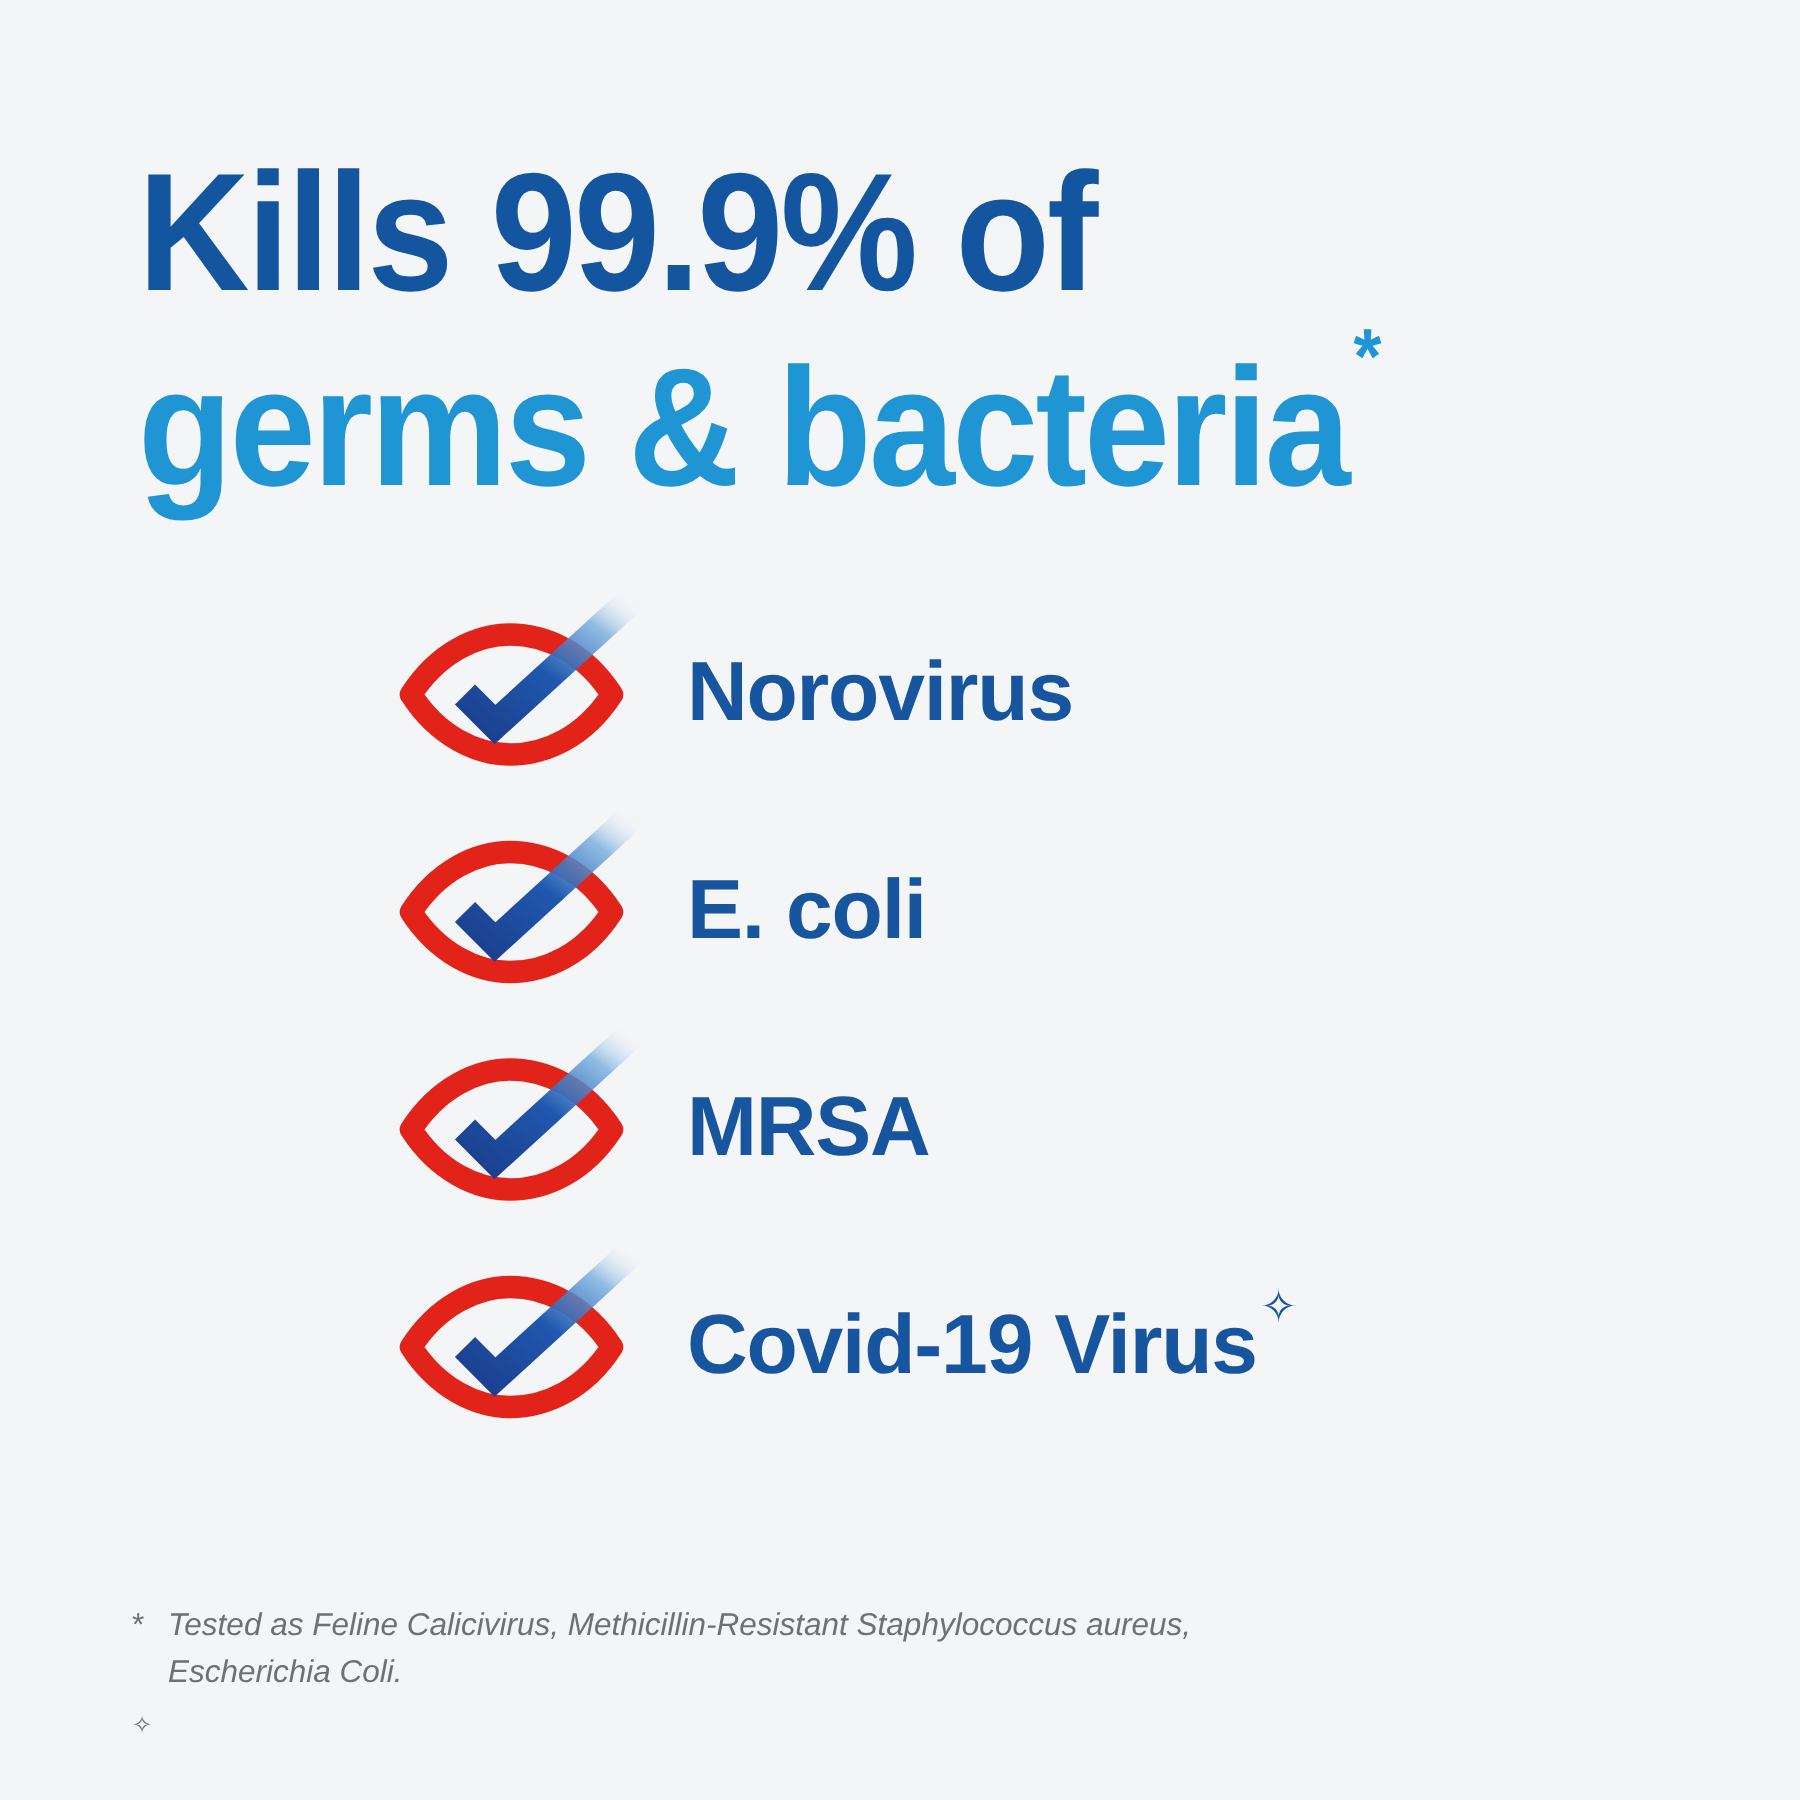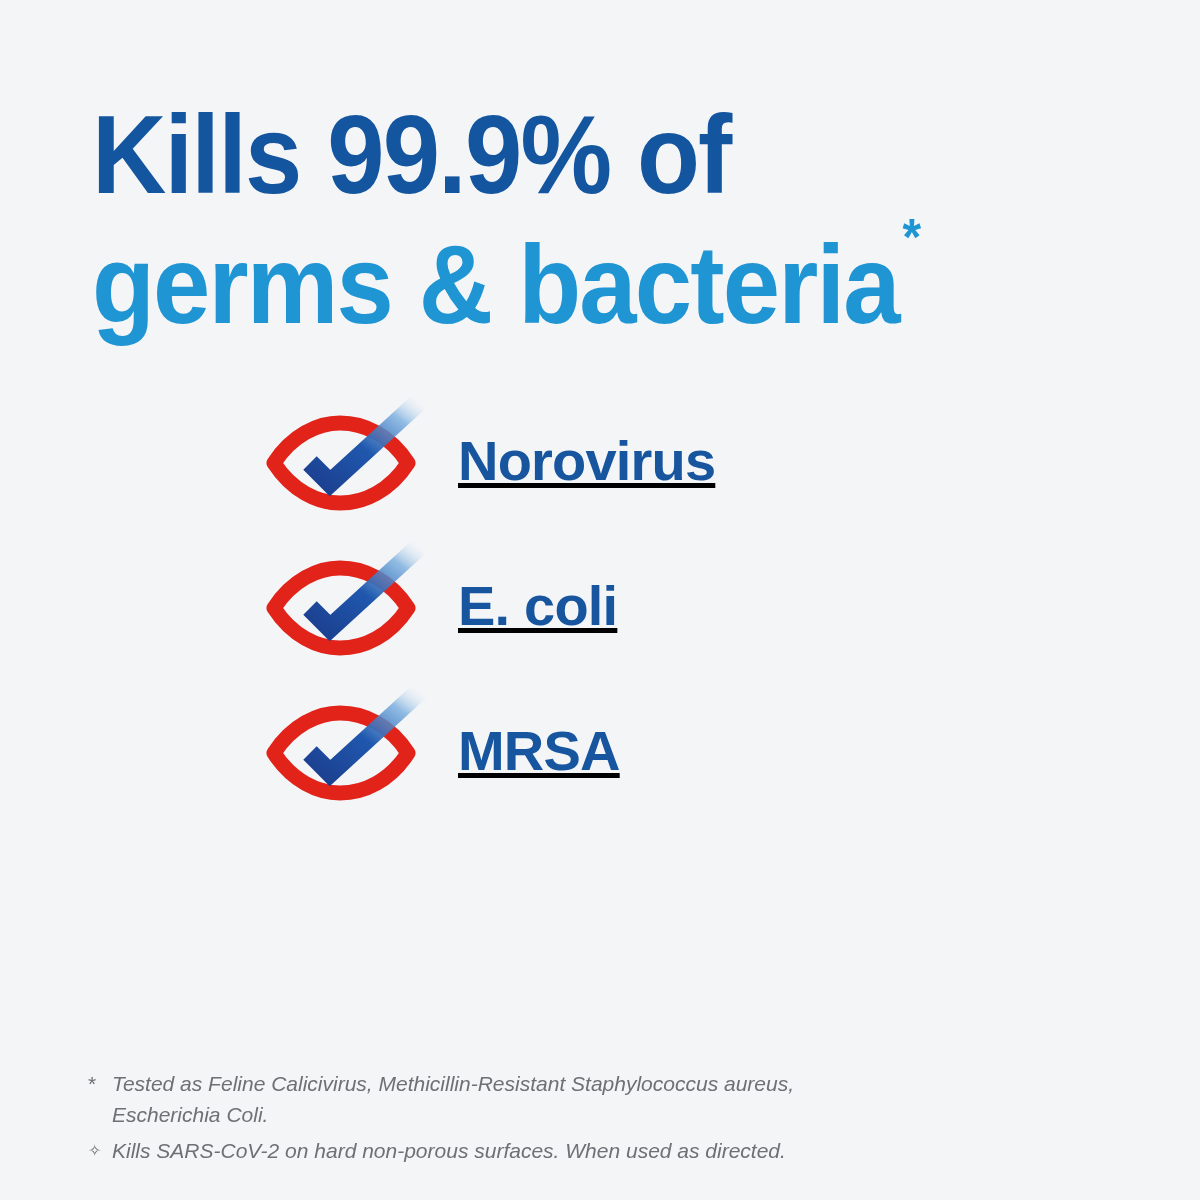--- a/index.html
+++ b/index.html
@@ -65,21 +65,20 @@
     position: absolute;
     left: 262px;
     top: 386px;
     width: 900px;
   }
   .benefit-row {
     position: relative;
     height: 145px;
     display: flex;
     align-items: center;
-    text-decoration: underline;
   }
   .check-badge {
     position: relative;
     width: 168px;
     height: 118px;
     flex: 0 0 168px;
     margin-top: -6px;
   }
   .check-badge svg {
     display: block;
@@ -201,27 +200,43 @@
               <stop offset="100%" stop-color="#f4f5f7" stop-opacity="0"></stop>
             </linearGradient>
           </defs>
           <path d="M12 66 C 30 38, 56 26, 78 26 C 102 26, 128 38, 146 66 C 128 94, 102 106, 78 106 C 56 106, 30 94, 12 66 Z" fill="none" stroke="#e2231a" stroke-width="15" stroke-linejoin="round" stroke-linecap="round"></path>
           <path d="M48 66 L 68 86 L 160 2" fill="none" stroke="url(#tailGrad2)" stroke-width="19" stroke-linejoin="miter" stroke-linecap="butt"></path>
         </svg>
       </span>
       <span class="benefit-label"><span>MRSA</span><span class="benefit-sup"></span></span>
     </div>
 
+    <div class="benefit-row">
+      <span class="check-badge">
+        <svg viewBox="0 0 168 118" xmlns="http://www.w3.org/2000/svg">
+          <defs>
+            <linearGradient id="tailGrad4" x1="0" y1="1" x2="1" y2="0">
+              <stop offset="0%" stop-color="#1c3f8f" stop-opacity="1"></stop>
+              <stop offset="45%" stop-color="#1f58ae" stop-opacity="1"></stop>
+              <stop offset="78%" stop-color="#6fa8dc" stop-opacity="0.75"></stop>
+              <stop offset="100%" stop-color="#f4f5f7" stop-opacity="0"></stop>
+            </linearGradient>
+          </defs>
+          <path d="M12 66 C 30 38, 56 26, 78 26 C 102 26, 128 38, 146 66 C 128 94, 102 106, 78 106 C 56 106, 30 94, 12 66 Z" fill="none" stroke="#e2231a" stroke-width="15" stroke-linejoin="round" stroke-linecap="round"></path>
+          <path d="M48 66 L 68 86 L 160 2" fill="none" stroke="url(#tailGrad4)" stroke-width="19" stroke-linejoin="miter" stroke-linecap="butt"></path>
+        </svg>
+      </span>
+      <span class="benefit-label"><span>Covid-19 Virus</span><span class="benefit-sup">✧</span></span>
+    </div>
 
   </div>
 
   <div class="footnotes">
     <div class="footnote">
       <span class="footnote-marker">*</span>
       <span class="footnote-text">Tested as Feline Calicivirus, Methicillin-Resistant Staphylococcus aureus, Escherichia Coli.</span>
     </div>
     <div class="footnote">
       <span class="footnote-marker star">✧</span>
-      <span class="footnote-text">Kills SARS-CoV-2 on hard non-porous surfaces. When used as directed.</span>
     </div>
   </div>
 
 </div>
 
 </body></html>

